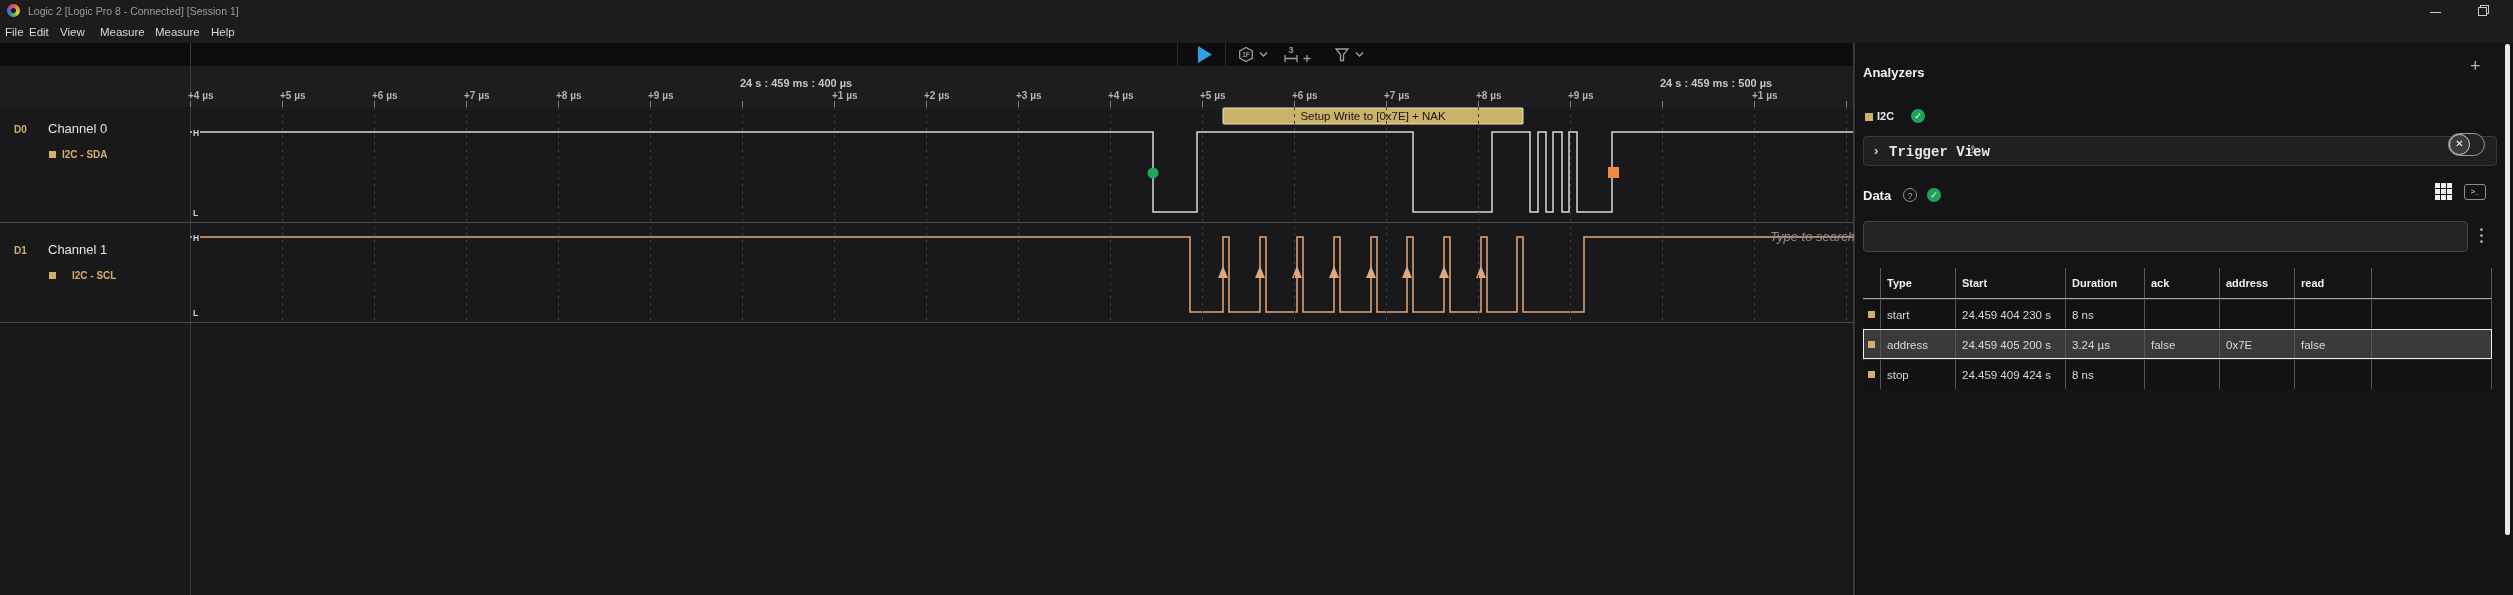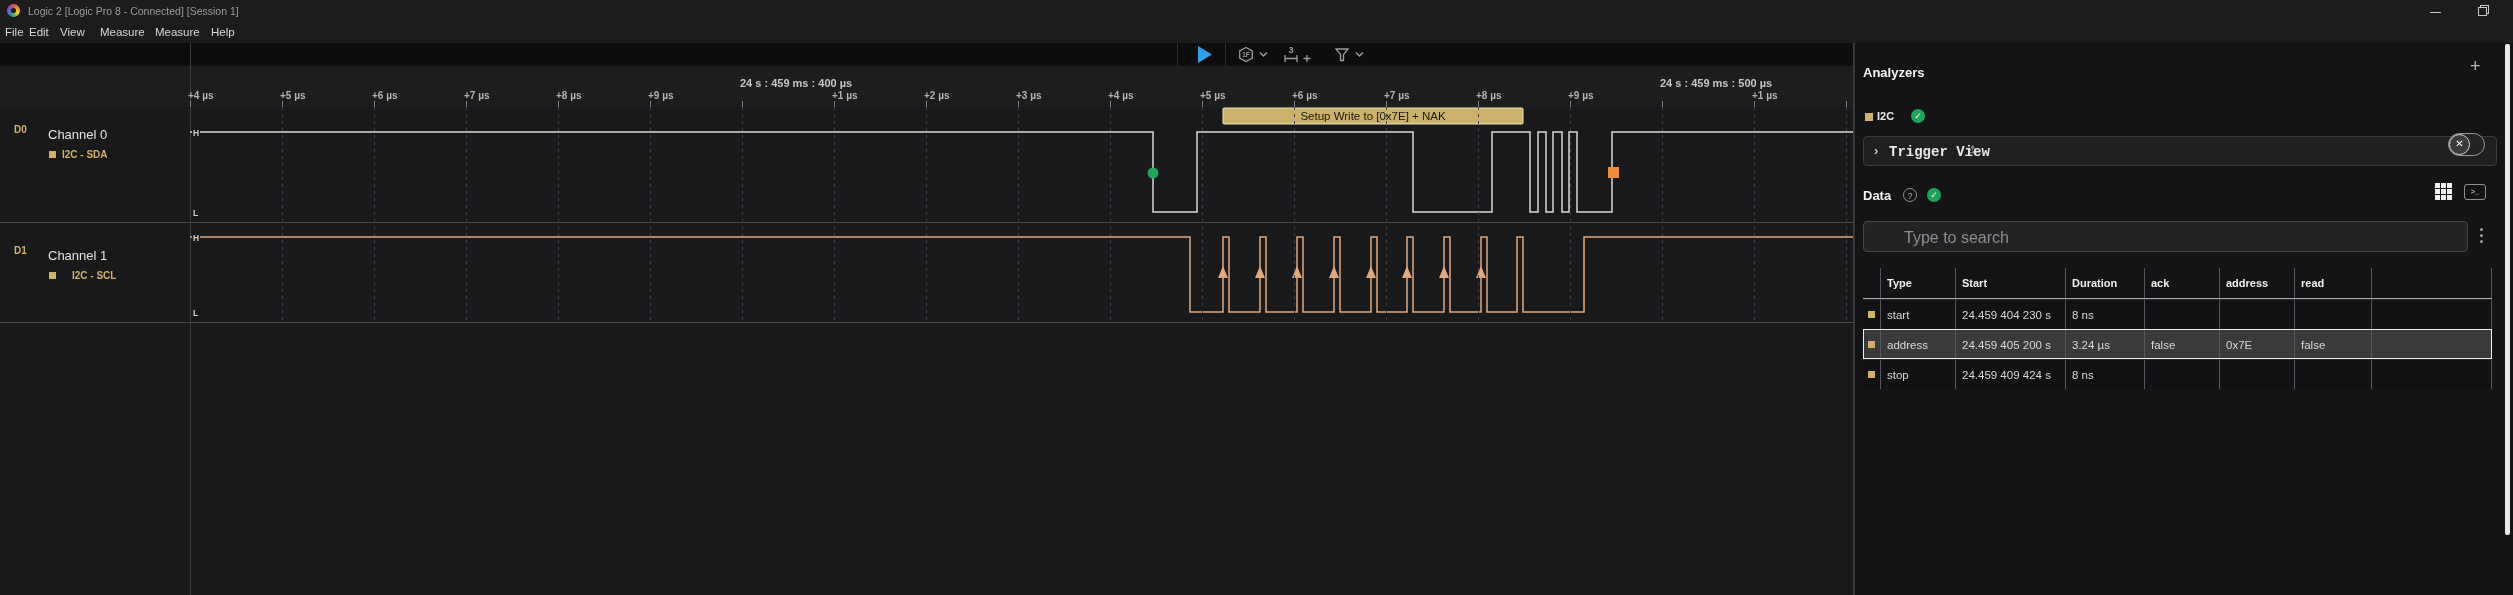--- a/index.html
+++ b/index.html
@@ -22,21 +22,21 @@
   .ruler{left:0;top:66px;width:1853px;height:41px;background:#1d1d20;border-bottom:1px solid #323235;}
   .plot{left:0;top:107px;width:1853px;height:488px;background:#19191b;}
   .gutterline{left:190px;top:43px;width:1px;height:552px;background:#3c3c3f;}
   .chdiv{left:0;width:1853px;height:1px;background:#4a4a4d;}
   .major-label{top:77px;font-size:11px;font-weight:700;color:#c6c6c6;white-space:nowrap;}
   .tick-label{top:90px;font-size:10px;font-weight:700;color:#b2b2b2;white-space:nowrap;}
   .tickmark{top:101px;width:1px;height:6px;background:#808084;}
   .gridline{top:107px;width:1px;height:215px;
             background:repeating-linear-gradient(to bottom,#3f3f43 0 3px,transparent 3px 7px);}
   .ch-id{font-size:10px;font-weight:700;color:#d1b06a;}
-  .ch-name{font-size:13px;color:#e2e2e2;margin-top:6px;}
+  .ch-name{font-size:13px;color:#e2e2e2;}
   .ch-sq{width:7px;height:7px;background:#d1b06a;}
   .ch-an{font-size:10px;font-weight:700;color:#d1b06a;}
   
   .rpanel{left:1854px;top:43px;width:659px;height:552px;background:#141416;border-left:1px solid #303033;}
   .sec-title{font-size:13px;font-weight:700;color:#f2f2f2;}
   .plus{left:2470px;top:56px;font-size:18px;color:#b5b5b5;}
   .badge{width:14px;height:14px;border-radius:50%;background:#1fa35b;color:#fff;
          font-size:9px;text-align:center;line-height:14px;}
   .help{width:14px;height:14px;border-radius:50%;border:1.5px solid #8f8f92;color:#aeaeb1;
         font-size:9px;text-align:center;line-height:14px;box-sizing:border-box;}
@@ -45,21 +45,21 @@
   .chev{font-size:13px;font-weight:700;color:#cfcfcf;}
   .trig-label{font-size:14px;font-weight:700;color:#e8e8e8;font-family:Liberation Mono, monospace;}
   .warn{font-size:11px;color:#d5d5d5;}
   .xpill{left:2448px;top:133px;width:37px;height:23px;border-radius:12px;background:#232325;
          border:1px solid #98989b;box-sizing:border-box;}
   .xcirc{left:2449px;top:134px;width:21px;height:21px;border-radius:50%;background:#3b3b3e;
          border:1.5px solid #d8d8d8;box-sizing:border-box;color:#fff;font-size:10px;
          text-align:center;line-height:18px;}
   .searchbox{left:1863px;top:221px;width:605px;height:31px;background:#232326;
              border:1px solid #444447;border-radius:4px;box-sizing:border-box;}
-  .searchph{left:1904px;top:229px;font-size:16px;color:#8d8d90;}
+  .searchph{left:1770px;top:229px;font-size:13px;color:#8d8d90;font-style:italic;}
   .dot{width:3px;height:3px;border-radius:50%;background:#9b9b9d;}
   
   .tbl{left:1863px;top:268px;width:629px;}
   .trow{display:grid;grid-template-columns:18px 75px 110px 79px 75px 75px 77px 1fr;}
   .tcell{border-right:1px solid #55555a;padding-left:6px;display:flex;align-items:center;
          height:100%;box-sizing:border-box;overflow:hidden;white-space:nowrap;}
   .thead .tcell{font-size:11px;font-weight:700;color:#f0f0f0;}
   .thead{height:30px;border-bottom:1px solid #a9a9ac;}
   .tbody-row{height:29px;font-size:11.5px;color:#d8d8d8;background:#121214;border-top:1px solid #28282b;}
   .tbody-row.sel{background:#3a3a3d;outline:1.5px solid #f0f0f0;outline-offset:-1px;z-index:2;position:relative;}

